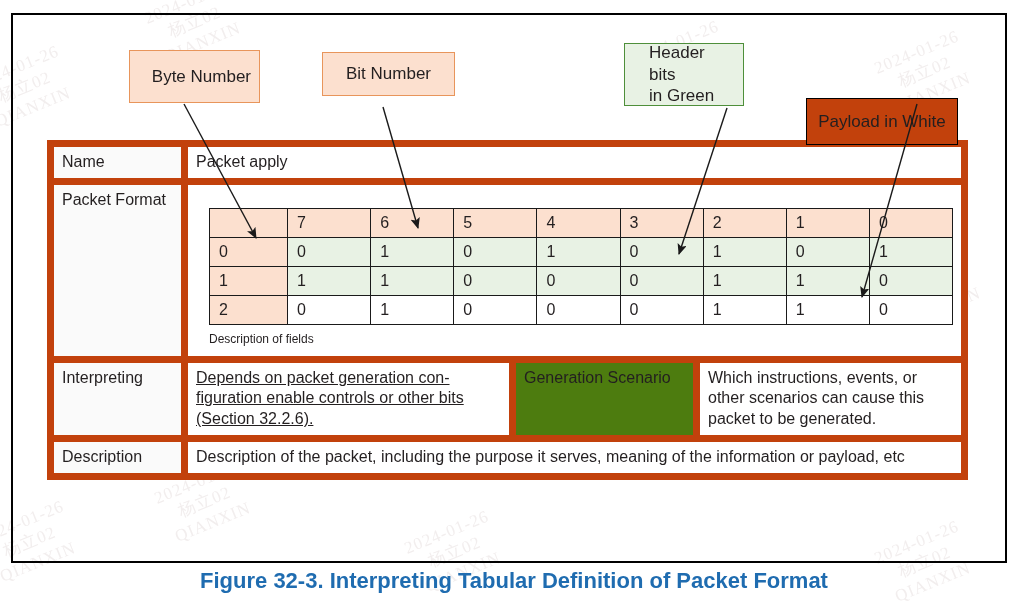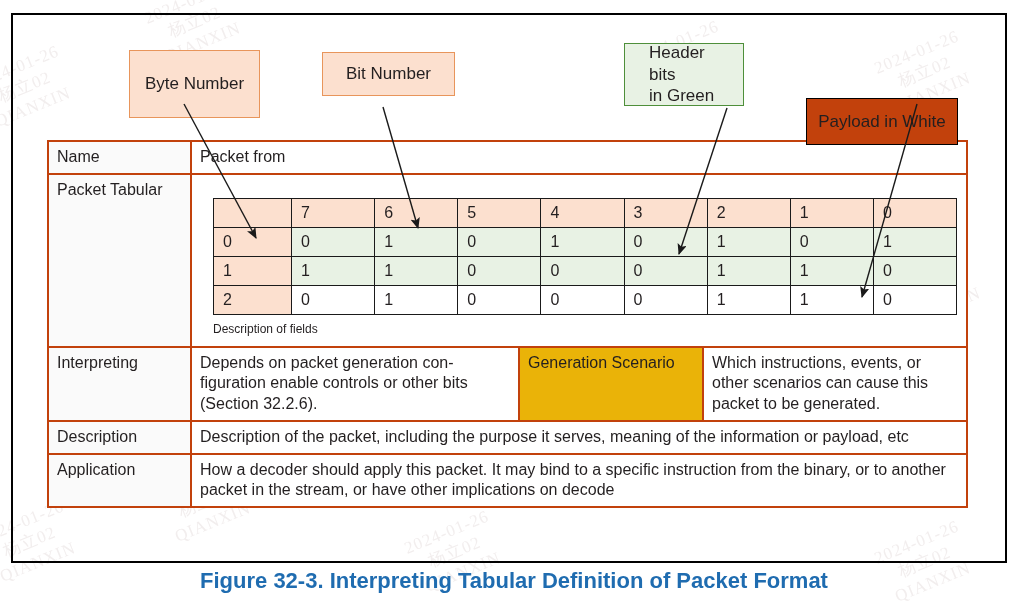--- a/index.html
+++ b/index.html
@@ -55,21 +55,21 @@
     display: flex;
     align-items: center;
     justify-content: center;
     padding: 4px 8px;
     text-align: center;
     white-space: pre-line;
   }
   .callout.green { background: #e8f2e4; border-color: #4e8f3a; }
   .callout.white { background: #c2410c; border-color: #000000; margin-top: 44px; }
 
-  #callout-byte   { left: 129px; top: 50px;  width: 131px; height: 68px; }
+  #callout-byte   { left: 129px; top: 50px;  width: 131px; height: 53px; justify-content: flex-end; }
   #callout-bit    { left: 322px; top: 52px;  width: 133px; height: 44px; }
   #callout-header { left: 624px; top: 43px;  width: 120px; height: 63px;
                     justify-content: flex-start; text-align: left; padding-left: 24px; }
   #callout-payload{ left: 806px; top: 54px;  width: 152px; height: 47px; }
 
   
   #arrows {
     position: absolute; inset: 0;
     z-index: 6;
     pointer-events: none;
@@ -79,33 +79,33 @@
   #main-table {
     position: absolute;
     left: 47px; top: 140px;
     width: 921px;
     border-collapse: collapse;
     z-index: 4;
     background: #ffffff;
     font-size: 16px;
   }
   #main-table td {
-    border: 2px solid #c2410c;
+    border: 7px solid #c2410c;
     padding: 5px 8px 6px 8px;
     vertical-align: top;
     line-height: 1.26;
     color: #231f20;
   }
   td.label-cell {
     background: #fafafa;
     width: 143px;
     white-space: nowrap;
   }
   td.value-cell { background: #ffffff; }
-  td.gen-label  { background: #eab308; width: 184px; white-space: nowrap; }
+  td.gen-label  { background: #4d7c0f; width: 184px; white-space: nowrap; }
 
   
   .fmt-wrap { padding: 0 !important; border: 1px solid #1a1a1a; }
   .fmt-inner { padding: 6px 8px 7px 8px; }
   #bit-table {
     border-collapse: collapse;
     margin: 17px 0 6px 13px;
     width: 744px;
     font-size: 16px;
   }
@@ -173,24 +173,24 @@
 杨立02
 QIANXIN</div>
 </div>
 
 <div id="page-frame"></div>
 
 <table id="main-table">
   <tbody>
       <tr>
     <td class="label-cell">Name</td>
-    <td class="value-cell" colspan="3">Packet from</td>
+    <td class="value-cell" colspan="3">Packet apply</td>
   </tr>
   <tr>
-    <td class="label-cell">Packet Tabular</td>
+    <td class="label-cell">Packet Format</td>
     <td class="fmt-wrap" colspan="3">
       <div class="fmt-inner">
         <table id="bit-table">
           <tbody>
                 <tr>
             <td class="c-idx"></td>
             <td class="c-hdr">7</td>
             <td class="c-hdr">6</td>
             <td class="c-hdr">5</td>
             <td class="c-hdr">4</td>
@@ -233,31 +233,27 @@
             <td class="c-white">0</td>
           </tr>
         </tbody>
             </table>
         <div class="desc-fields">Description of fields</div>
       </div>
     </td>
   </tr>
   <tr>
     <td class="label-cell">Interpreting</td>
-    <td class="value-cell" style="width:328px;">Depends on packet generation con-figuration enable controls or other bits (Section 32.2.6).</td>
+    <td class="value-cell" style="width:328px;text-decoration:underline;">Depends on packet generation con-figuration enable controls or other bits (Section 32.2.6).</td>
     <td class="gen-label">Generation Scenario</td>
     <td class="value-cell">Which instructions, events, or other scenarios can cause this packet to be generated.</td>
   </tr>
   <tr>
     <td class="label-cell">Description</td>
     <td class="value-cell" colspan="3">Description of the packet, including the purpose it serves, meaning of the information or payload, etc</td>
-  </tr>
-  <tr>
-    <td class="label-cell">Application</td>
-    <td class="value-cell" colspan="3">How a decoder should apply this packet. It may bind to a specific instruction from the binary, or to another packet in the stream, or have other implications on decode</td>
   </tr>
 </tbody>
   </table>
 
 <div class="callout" id="callout-byte"><span>Byte Number</span></div>
 <div class="callout" id="callout-bit"><span>Bit Number</span></div>
 <div class="callout green" id="callout-header"><span>Header bits
 in Green</span></div>
 <div class="callout white" id="callout-payload"><span>Payload in White</span></div>
 

